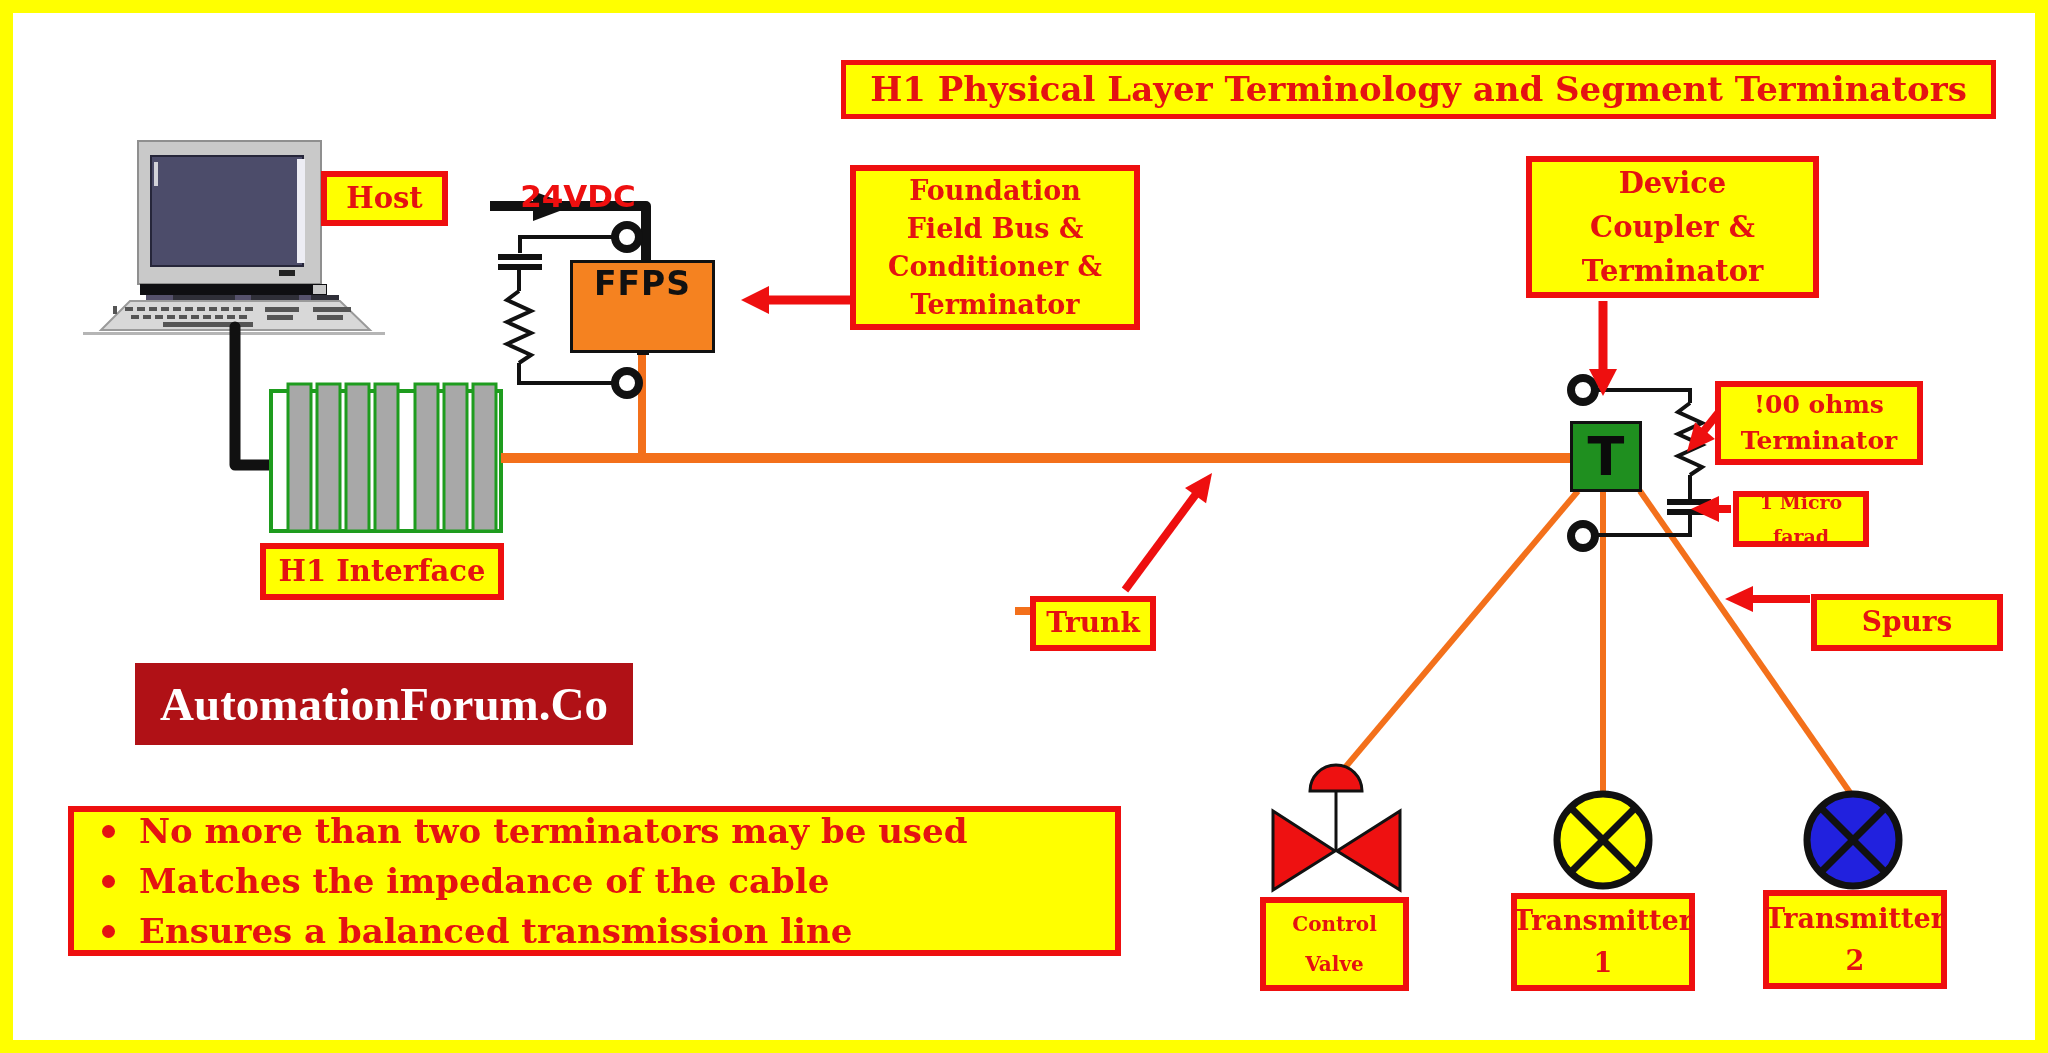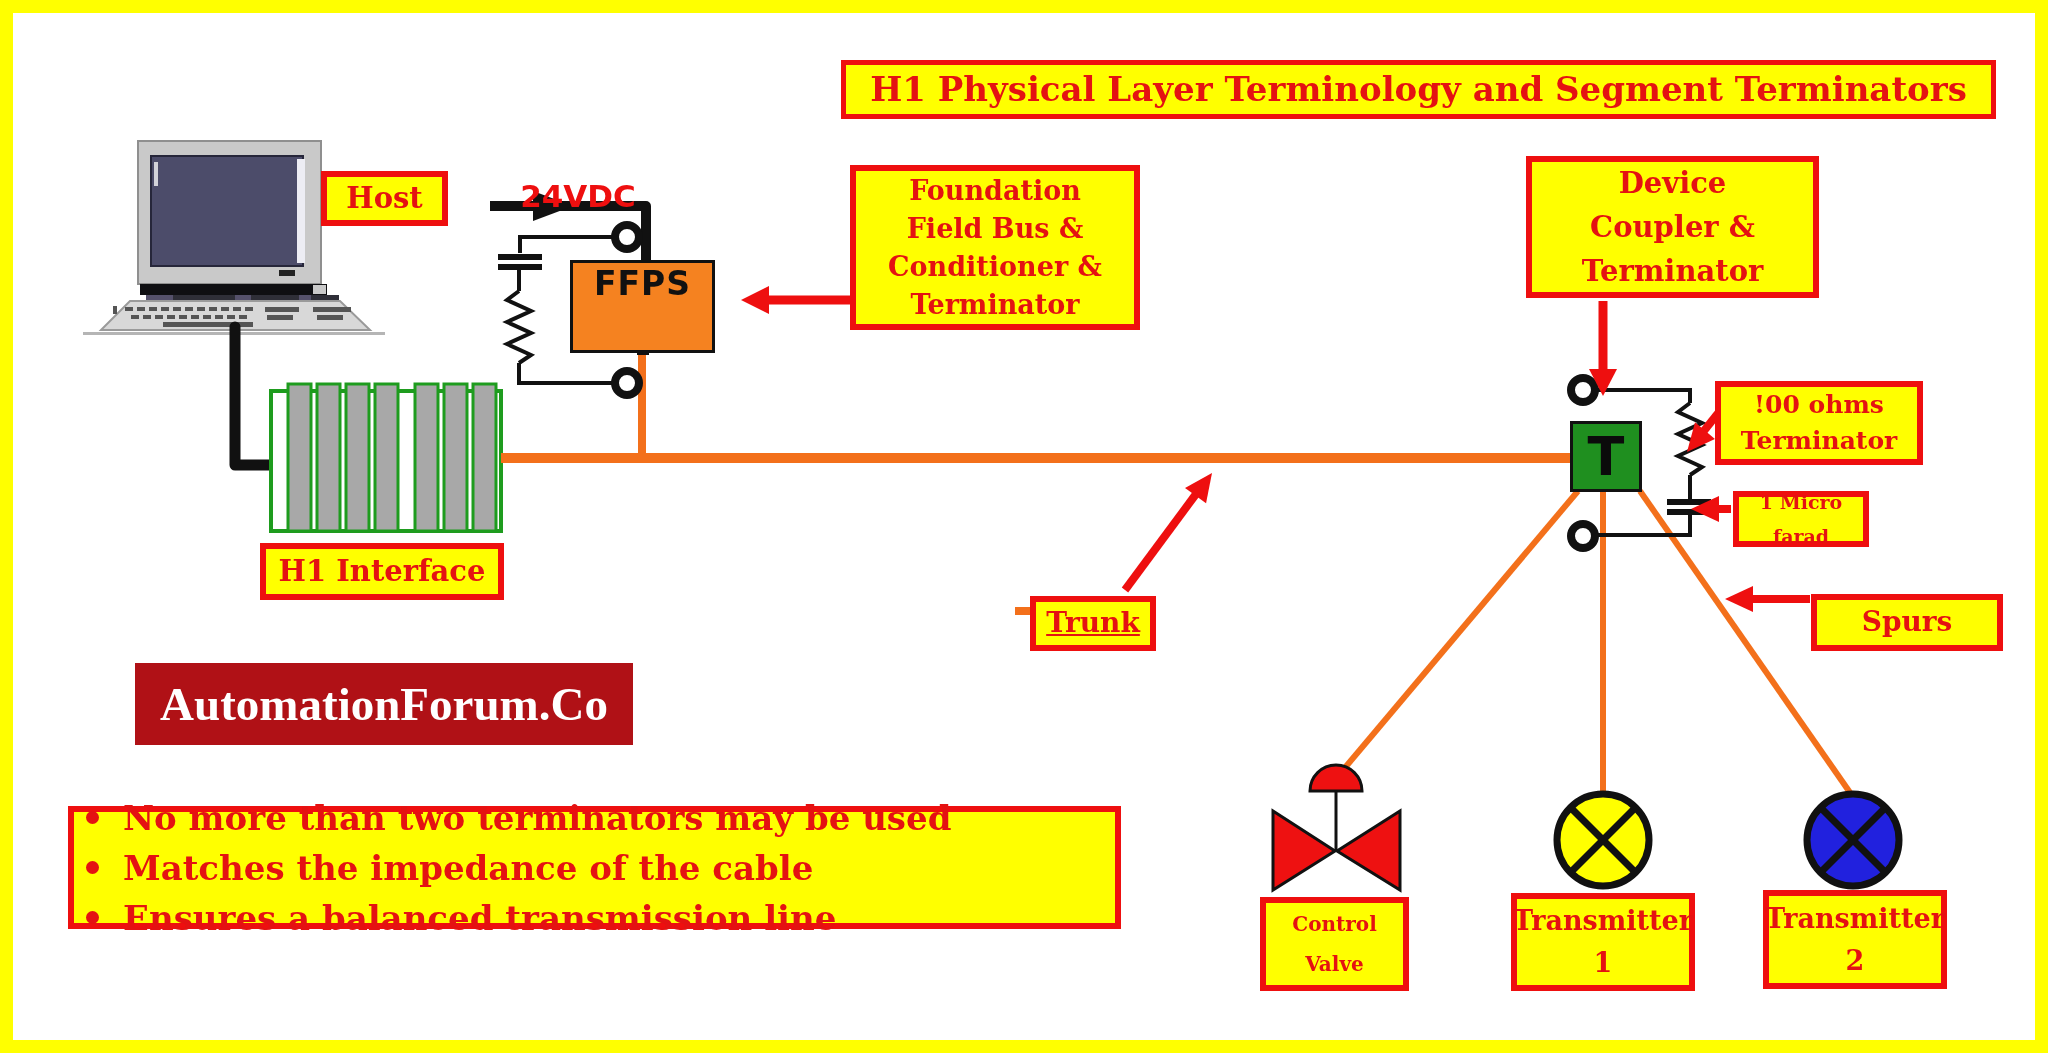--- a/index.html
+++ b/index.html
@@ -16,21 +16,21 @@
     text-align:center;white-space:pre-line;line-height:1.32;
   }
   #title-box{left:828px;top:47px;width:1155px;height:59px;font-size:34px;border-width:5px;}
   #host-label{left:308px;top:158px;width:127px;height:55px;font-size:29px;}
   #h1-label{left:247px;top:530px;width:244px;height:57px;font-size:29px;}
   #foundation-label{left:837px;top:152px;width:290px;height:165px;font-size:27px;line-height:38px;}
   #coupler-label{left:1465px;top:143px;width:293px;height:142px;font-size:29px;line-height:44px;margin-left:48px;}
   #ohms-label{left:1702px;top:368px;width:208px;height:84px;font-size:25px;line-height:36px;}
   #farad-label{left:1720px;top:457px;width:136px;height:56px;font-size:19px;line-height:34px;margin-top:21px;}
   #spurs-label{left:1798px;top:553px;width:192px;height:57px;font-size:28px;margin-top:28px;}
-  #trunk-label{left:1017px;top:583px;width:126px;height:55px;font-size:28px;text-decoration:underline;}
+  #trunk-label{left:1017px;top:583px;width:126px;height:55px;font-size:28px;}
   #valve-label{left:1247px;top:884px;width:149px;height:94px;font-size:20px;line-height:40px;}
   #tx1-label{left:1498px;top:880px;width:184px;height:98px;font-size:27px;line-height:42px;}
   #tx2-label{left:1750px;top:877px;width:184px;height:99px;font-size:27px;line-height:42px;}
   #vdc-label{
     position:absolute;left:495px;top:133px;width:140px;height:36px;color:#EE0F0F;
     font-family:"DejaVu Sans","Liberation Sans",sans-serif;font-weight:bold;
     font-size:31px;text-align:center;line-height:36px;margin-top:32px;
   }
   #ffps-box{
     position:absolute;left:557px;top:247px;width:145px;height:93px;background:#F58220;
@@ -45,23 +45,23 @@
     border:3px solid #111;display:flex;align-items:center;justify-content:center;
     font-family:"DejaVu Sans","Liberation Sans",sans-serif;
     font-weight:bold;font-size:54px;color:#0b0b0b;line-height:1;
   }
   #banner{
     position:absolute;left:122px;top:650px;width:498px;height:82px;background:#B01116;
     color:#fff;display:flex;align-items:center;justify-content:center;
     font-family:"Liberation Serif","DejaVu Serif",serif;font-weight:bold;font-size:47px;
   }
   #notes-box{
-    position:absolute;left:55px;top:793px;width:1053px;height:123px;background:#FFFF00;
+    position:absolute;left:55px;top:793px;width:1053px;height:150px;background:#FFFF00;
     border:6px solid #EE0F0F;display:flex;flex-direction:column;justify-content:center;
-    padding-left:12px;gap:6px;
+    padding-left:28px;gap:6px;
   }
   .note-row{display:flex;align-items:center;gap:24px;}
   .note-dot{width:13px;height:13px;border-radius:50%;background:#E41212;flex:0 0 auto;}
   .note-text{
     color:#E41212;font-weight:bold;font-size:34px;line-height:44px;
     font-family:"DejaVu Serif","Liberation Serif",serif;
   }
 </style>
 </head>
 <body>

